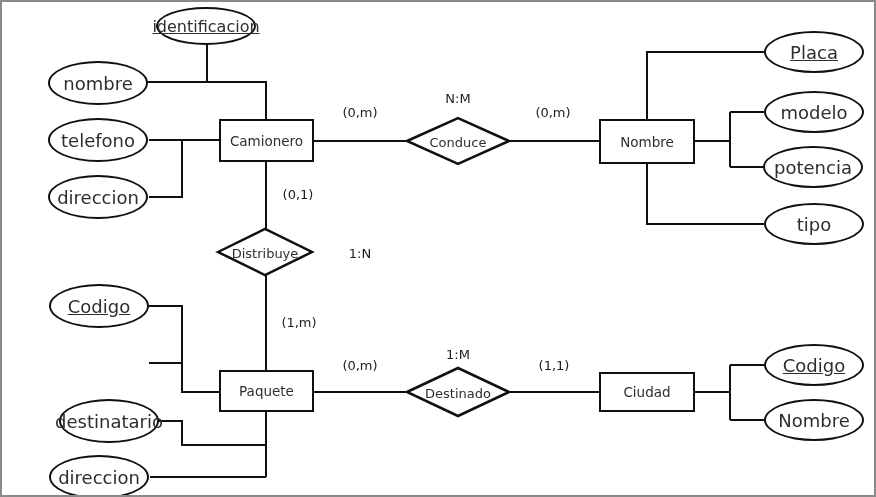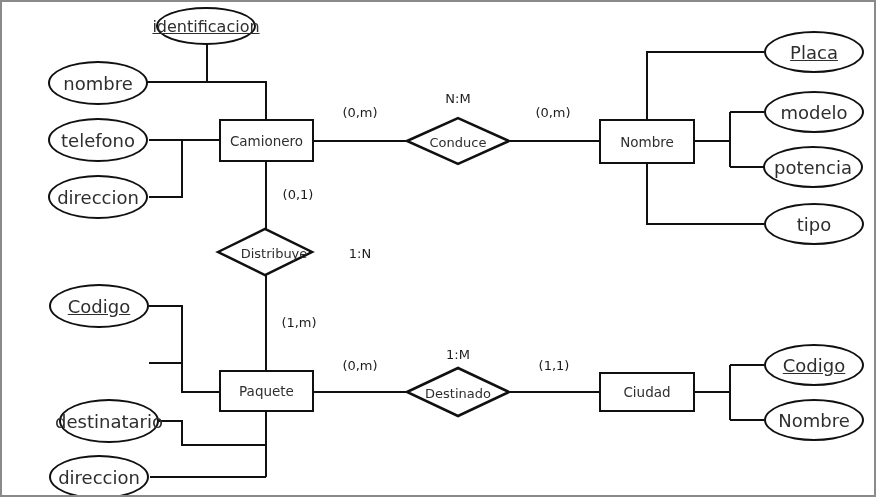--- a/index.html
+++ b/index.html
@@ -94,21 +94,21 @@
   <div class="attr" style="left:762px;top:201px;width:100px;height:42px">tipo</div>
 
   <div class="attr key" style="left:47px;top:282px;width:100px;height:44px">Codigo</div>
   <div class="attr" style="left:57px;top:397px;width:100px;height:44px">destinatario</div>
   <div class="attr" style="left:47px;top:453px;width:100px;height:44px">direccion</div>
 
   <div class="attr key" style="left:762px;top:342px;width:100px;height:42px">Codigo</div>
   <div class="attr" style="left:762px;top:397px;width:100px;height:42px">Nombre</div>
 
   <span class="dlabel" style="left:456px;top:140px">Conduce</span>
-  <span class="dlabel" style="left:272px;top:251px">Distribuye</span>
+  <span class="dlabel" style="left:263px;top:251px">Distribuye</span>
   <span class="dlabel" style="left:456px;top:391px">Destinado</span>
 
   <span class="card" style="left:456px;top:96px">N:M</span>
   <span class="card" style="left:358px;top:251px">1:N</span>
   <span class="card" style="left:456px;top:352px">1:M</span>
 
   <span class="card" style="left:358px;top:110px">(0,m)</span>
   <span class="card" style="left:551px;top:110px">(0,m)</span>
   <span class="card" style="left:296px;top:192px">(0,1)</span>
   <span class="card" style="left:297px;top:320px">(1,m)</span>

